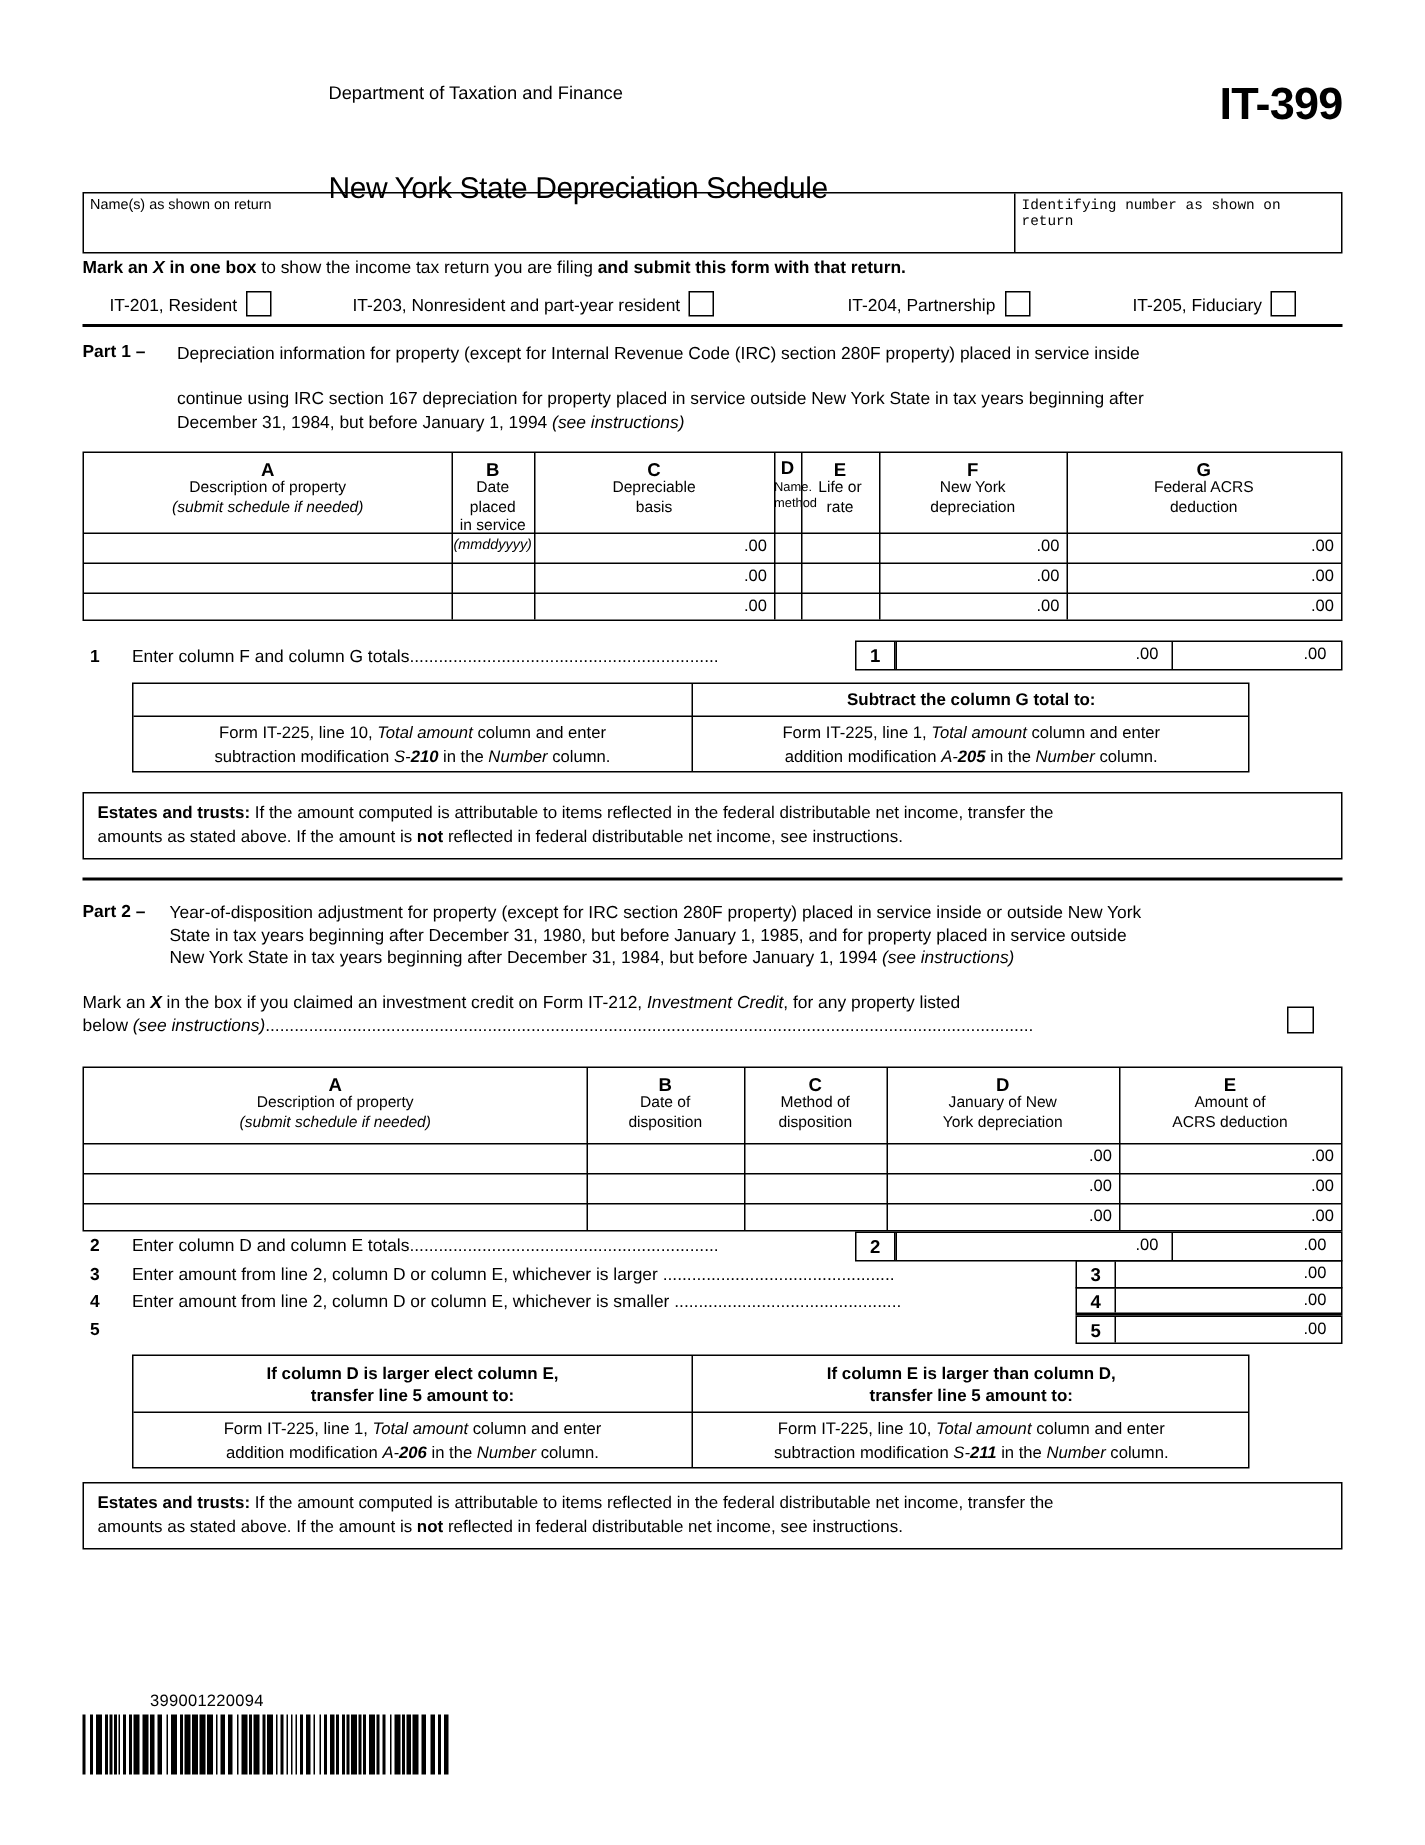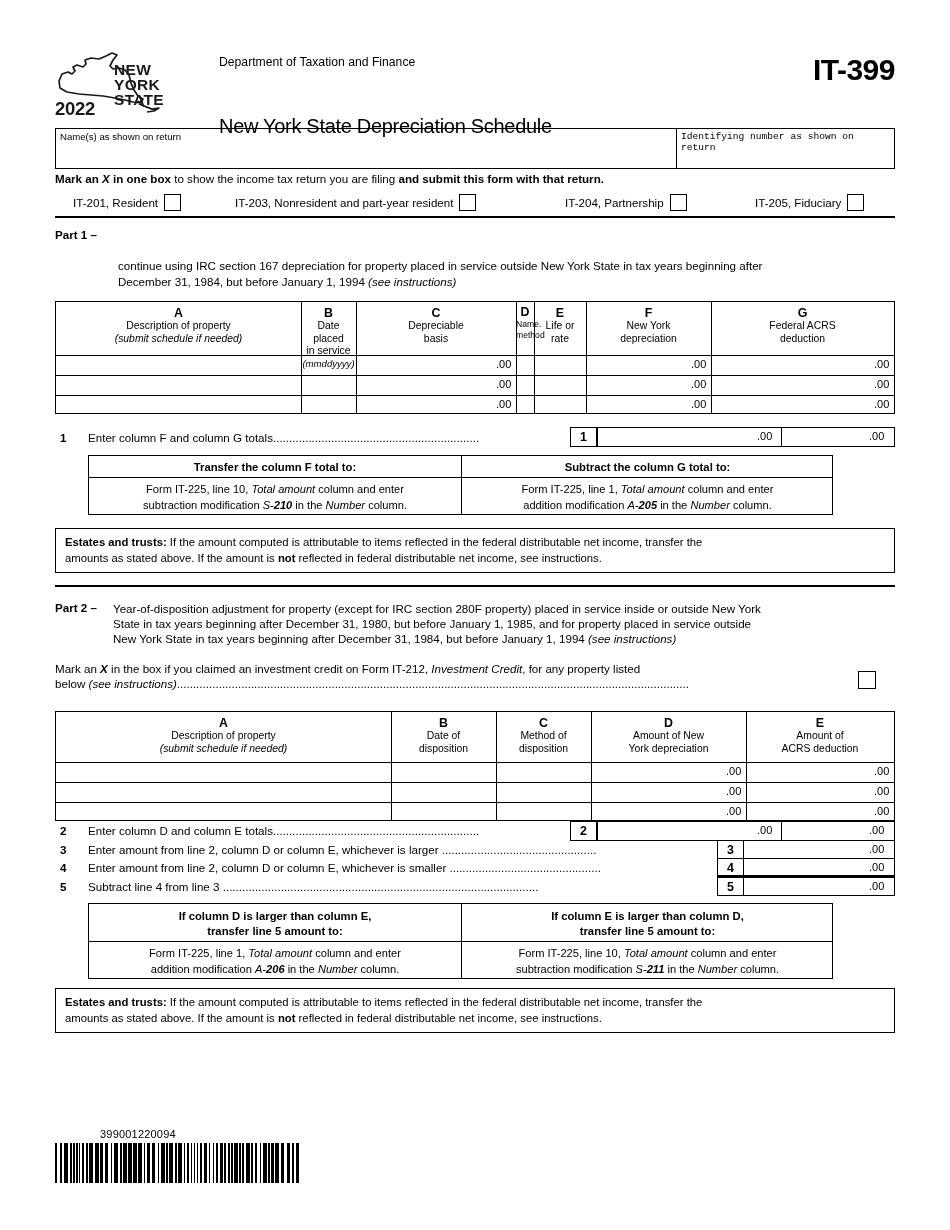--- a/index.html
+++ b/index.html
@@ -99,34 +99,20 @@
   .bc-num { font-size:11px; margin-left:45px; letter-spacing:0.2px; }
   .barcode { margin-top:3px; height:40px; display:flex; align-items:flex-end; }
   .barcode span { display:block; height:40px; }
 </style>
 </head>
 <body>
 
 <div class="page">
 
   <div class="header">
-    <div class="logo">
-      <svg width="140" height="70" viewBox="0 0 140 70" xmlns="http://www.w3.org/2000/svg">
-        <path d="M4,34 L7,27 L13,25 L17,27 L20,24 L18,20 L22,18 L28,20 L31,17 L30,13 L36,11
-                 L44,12 L51,9 L57,6 L62,8 L58,13 L55,19 L58,22 L64,21 L70,23 L74,28
-                 L76,36 L79,43 L83,49 L88,52 L86,56 L78,55 L70,53 L60,51 L48,49
-                 L36,48 L24,47 L12,45 L5,41 Z" fill="none" stroke="#1a1a1a" stroke-width="1.7" stroke-linejoin="round"></path>
-        <path d="M84,57 L97,62 L104,61 L99,64 L92,65" fill="none" stroke="#1a1a1a" stroke-width="1.6" stroke-linejoin="round"></path>
-        <path d="M86,58 L99,63" fill="none" stroke="#1a1a1a" stroke-width="1.3"></path>
-        <text x="59" y="28" font-family="Liberation Sans, sans-serif" font-size="15.5" font-weight="bold" fill="#1a1a1a" letter-spacing="0.3">NEW</text>
-        <text x="59" y="43" font-family="Liberation Sans, sans-serif" font-size="15.5" font-weight="bold" fill="#1a1a1a" letter-spacing="0.3">YORK</text>
-        <text x="59" y="58" font-family="Liberation Sans, sans-serif" font-size="15.5" font-weight="bold" fill="#1a1a1a" letter-spacing="0.3">STATE</text>
-        <text x="0" y="68" font-family="Liberation Sans, sans-serif" font-size="18.5" font-weight="bold" fill="#1a1a1a" letter-spacing="-0.3">2022</text>
-      </svg>
-    </div>
     <div class="dept">Department of Taxation and Finance</div>
     <div class="form-title">New York State Depreciation Schedule</div>
     <div class="form-no">IT-399</div>
   </div>
 
   <div class="namebox">
     <div class="divider"></div>
     <div class="lbl lbl1">Name(s) as shown on return</div>
     <div class="lbl lbl2">Identifying number as shown on return</div>
     <div style="position:absolute;left:4px;top:16px;width:610px;height:22px;"></div>
@@ -140,21 +126,21 @@
       <div class="choice c2"><span>IT-203, Nonresident and part-year resident</span><span class="cbox"></span></div>
       <div class="choice c3"><span>IT-204, Partnership</span><span class="cbox"></span></div>
       <div class="choice c4"><span>IT-205, Fiduciary</span><span class="cbox"></span></div>
     </div>
   </div>
 
   <div class="rule" style="top:216px;"></div>
 
   <div class="part-label" style="left:55px; top:228px;">Part 1 –</div>
   <div class="part-body" style="left:118px; top:228px; width:780px;">
-    <br>
+    <span>Depreciation information for property (except for Internal Revenue Code (IRC) section 280F property) placed in service inside</span><br>
     <br>
     <span>continue using IRC section 167 depreciation for property placed in service outside New York State in tax years beginning after</span><br>
     <span>December 31, 1984, but before January 1, 1994 </span><i class="it">(see instructions)</i>
   </div>
 
   <div class="tbl" style="left:55px; top:301px; width:840px; height:113px;">
 
     <div class="vline" style="left:245px;"></div>
     <div class="vline" style="left:300px;"></div>
     <div class="vline" style="left:460px;"></div>
@@ -228,21 +214,20 @@
     <div style="position:absolute; left:210px; top:0; bottom:0; width:1.3px; background:#000;"></div>
     <div style="position:absolute; left:28px; top:0; width:180px; height:17px;"></div>
     <div style="position:absolute; left:212px; top:0; width:108px; height:17px;"></div>
     <div class="cents" style="left:186px; top:2px;">.00</div>
     <div class="cents" style="left:298px; top:2px;">.00</div>
   </div>
 
   <div class="xfer" style="left:88px; top:455px; width:745px; height:60px;">
     <div class="v" style="left:372px;"></div>
     <div class="h" style="top:21px;"></div>
-    <div class="hd" style="left:0; top:4px; width:372px;">Transfer the column F total to:</div>
     <div class="hd" style="left:373px; top:4px; width:371px;">Subtract the column G total to:</div>
     <div class="bd" style="left:0; top:26px; width:372px;">
       <span>Form IT-225, line 10, </span><i class="it">Total amount</i><span> column and enter</span><br>
       <span>subtraction modification </span><i class="it">S-</i><i class="it"><b>210</b></i><span> in the </span><i class="it">Number</i><span> column.</span>
     </div>
     <div class="bd" style="left:373px; top:26px; width:371px;">
       <span>Form IT-225, line 1, </span><i class="it">Total amount</i><span> column and enter</span><br>
       <span>addition modification </span><i class="it">A-</i><i class="it"><b>205</b></i><span> in the </span><i class="it">Number</i><span> column.</span>
     </div>
   </div>
@@ -287,21 +272,21 @@
       <span>Date of</span><br>
       <span>disposition</span>
     </div>
     <div class="th" style="left:440px; top:5px; width:95px;">
       <span class="let">C</span>
       <span>Method of</span><br>
       <span>disposition</span>
     </div>
     <div class="th" style="left:535px; top:5px; width:155px;">
       <span class="let">D</span>
-      <span>Amount of New</span><br>
+      <span>January of New</span><br>
       <span>York depreciation</span>
     </div>
     <div class="th" style="left:690px; top:5px; width:148px;">
       <span class="let">E</span>
       <span>Amount of</span><br>
       <span>ACRS deduction</span>
     </div>
 
     <div style="position:absolute;left:1px;top:51px;width:333px;height:19px;"></div>
     <div style="position:absolute;left:1px;top:71px;width:333px;height:19px;"></div>
@@ -338,32 +323,31 @@
 
   <div class="lineno" style="left:60px; top:861px;">4</div>
   <div class="linetxt" style="left:88px; top:861px;"><span>Enter amount from line 2, column D or column E, whichever is smaller </span><span>...............................................</span></div>
   <div class="numbox" style="left:717px; top:858px; width:178px; height:19px; border-bottom:2.4px solid #000;">
     <div class="nl">4</div>
     <div style="position:absolute; left:28px; top:0; width:146px; height:16px;"></div>
     <div class="cents" style="left:151px; top:2px;">.00</div>
   </div>
 
   <div class="lineno" style="left:60px; top:880px;">5</div>
-  <div class="linetxt" style="left:88px; top:880px;"><span>Subtract line 4 from line 3 </span><span>..................................................................................................</span></div>
   <div class="numbox" style="left:717px; top:877px; width:178px; height:19px;">
     <div class="nl">5</div>
     <div style="position:absolute; left:28px; top:0; width:146px; height:16px;"></div>
     <div class="cents" style="left:151px; top:2px;">.00</div>
   </div>
 
   <div class="xfer" style="left:88px; top:903px; width:745px; height:76px;">
     <div class="v" style="left:372px;"></div>
     <div class="h" style="top:37px;"></div>
     <div class="hd" style="left:0; top:5px; width:372px;">
-      <span>If column D is larger than column E,</span><br><span>transfer line 5 amount to:</span>
+      <span>If column D is larger elect column E,</span><br><span>transfer line 5 amount to:</span>
     </div>
     <div class="hd" style="left:373px; top:5px; width:371px;">
       <span>If column E is larger than column D,</span><br><span>transfer line 5 amount to:</span>
     </div>
     <div class="bd" style="left:0; top:42px; width:372px;">
       <span>Form IT-225, line 1, </span><i class="it">Total amount</i><span> column and enter</span><br>
       <span>addition modification </span><i class="it">A-</i><i class="it"><b>206</b></i><span> in the </span><i class="it">Number</i><span> column.</span>
     </div>
     <div class="bd" style="left:373px; top:42px; width:371px;">
       <span>Form IT-225, line 10, </span><i class="it">Total amount</i><span> column and enter</span><br>

